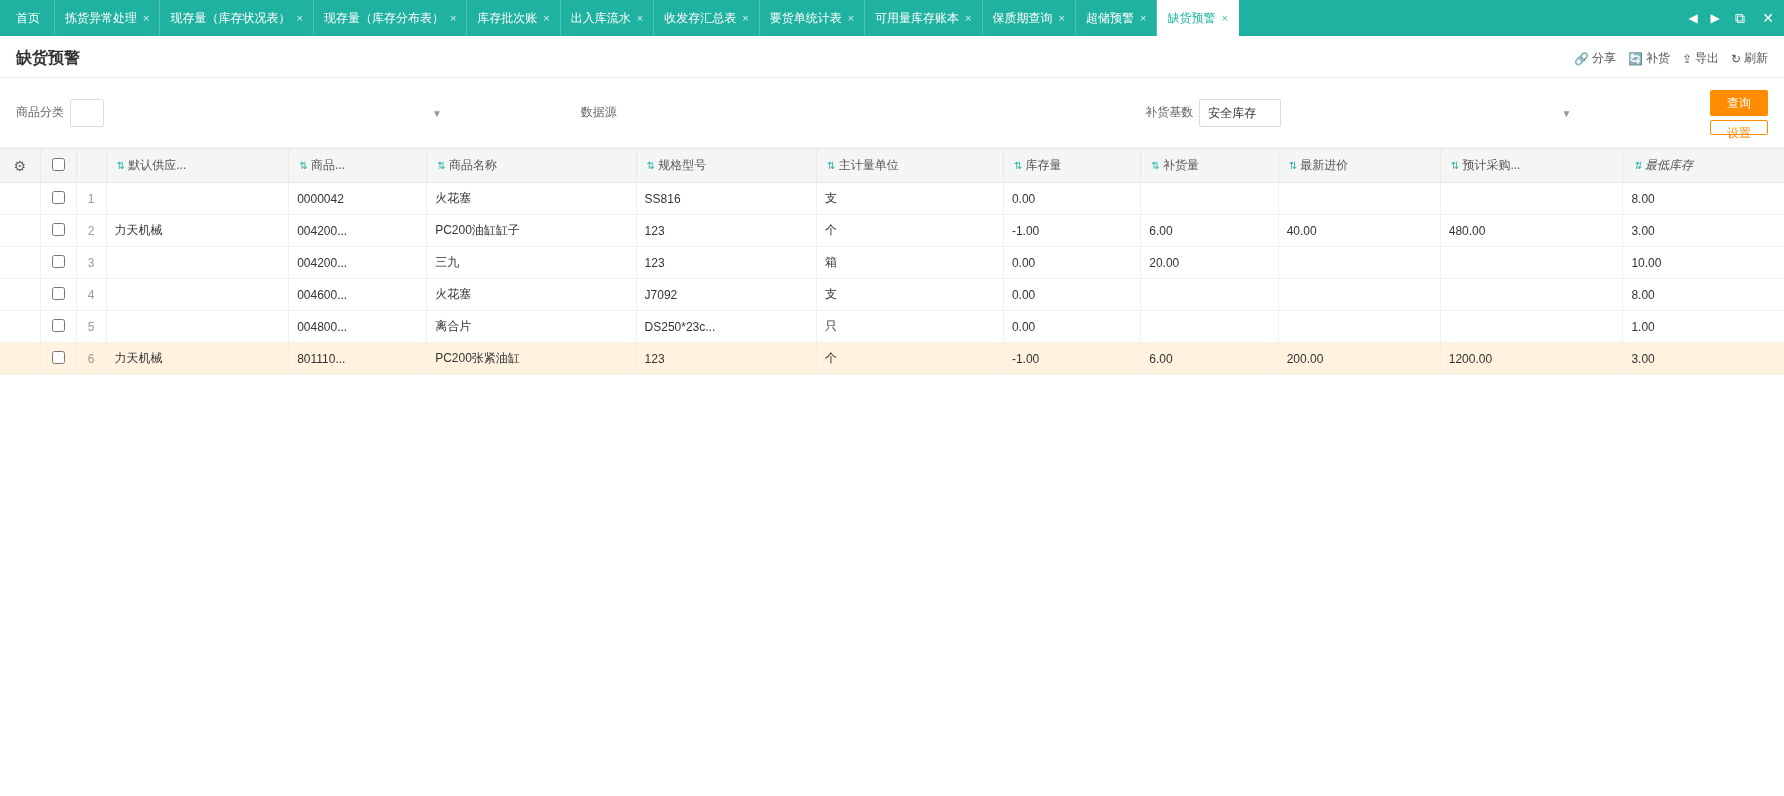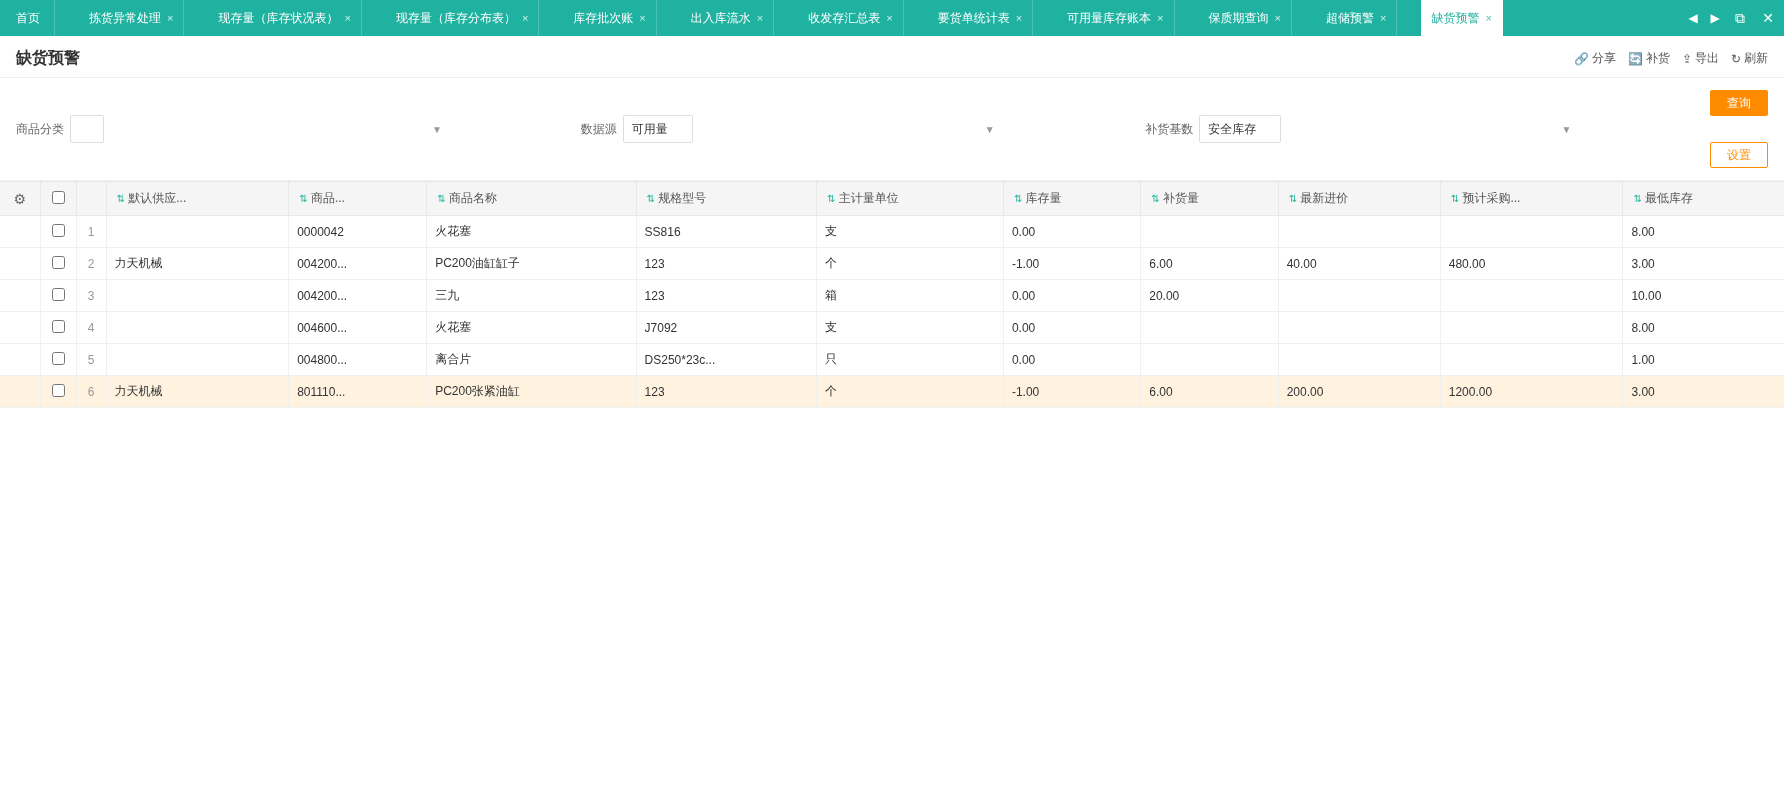--- a/index.html
+++ b/index.html
@@ -166,22 +166,21 @@
       height: 26px;
     }
     .btn-setting {
       background: #fff;
       color: #ff8c00;
       border: 1px solid #ff8c00;
       padding: 4px 16px;
       border-radius: 2px;
       cursor: pointer;
       font-size: 12px;
-      height: 26px;
-      margin-top: 22px;
+      height: 15px;
     }
 
     
     .table-wrapper {
       padding: 0 0;
       overflow-x: auto;
     }
     table {
       width: 100%;
       border-collapse: collapse;
@@ -193,21 +192,21 @@
       border-bottom: 1px solid #e8e8e8;
     }
     thead th {
       padding: 8px 8px;
       text-align: left;
       color: #555;
       font-weight: normal;
       border-right: 1px solid #e8e8e8;
       white-space: nowrap;
     }
-    thead th:last-child { border-right: none; }
+    thead th:last-child { border-right: none; font-style: italic; }
     tbody tr {
       border-bottom: 1px solid #f0f0f0;
     }
     tbody tr.highlighted { background: #fff3e0; }
     tbody td {
       padding: 7px 8px;
       color: #333;
       border-right: 1px solid #f0f0f0;
       white-space: nowrap;
     }
@@ -239,21 +238,21 @@
       cursor: pointer;
       width: 13px;
       height: 13px;
     }
   </style>
 </head>
 <body>
 
 <div class="tab-bar">
 
-  <div id="tabs-container" style="display:flex;align-items:flex-end;flex:1;overflow:hidden;gap:24px;">
+  <div id="tabs-container" style="display:flex;align-items:flex-end;flex:1;overflow:hidden;">
       <div class="tab-item">首页</div>
       <div class="tab-item">拣货异常处理<span class="tab-close">×</span></div>
       <div class="tab-item">现存量（库存状况表）<span class="tab-close">×</span></div>
       <div class="tab-item">现存量（库存分布表）<span class="tab-close">×</span></div>
       <div class="tab-item">库存批次账<span class="tab-close">×</span></div>
       <div class="tab-item">出入库流水<span class="tab-close">×</span></div>
       <div class="tab-item">收发存汇总表<span class="tab-close">×</span></div>
       <div class="tab-item">要货单统计表<span class="tab-close">×</span></div>
       <div class="tab-item">可用量库存账本<span class="tab-close">×</span></div>
       <div class="tab-item">保质期查询<span class="tab-close">×</span></div>
@@ -297,25 +296,20 @@
       <span class="filter-label">商品分类</span>
       <div class="select-wrapper">
         <select class="filter-select">
           <option value=""></option>
         </select>
       </div>
     </div>
 
     <div class="filter-group">
       <span class="filter-label">数据源</span>
-      <div class="select-wrapper">
-        <select class="filter-select">
-          <option value="available" selected="">可用量</option>
-        </select>
-      </div>
     </div>
 
     <div class="filter-group">
       <span class="filter-label">补货基数</span>
       <div class="select-wrapper">
         <select class="filter-select">
           <option value="safety" selected="">安全库存</option>
         </select>
       </div>
     </div>

